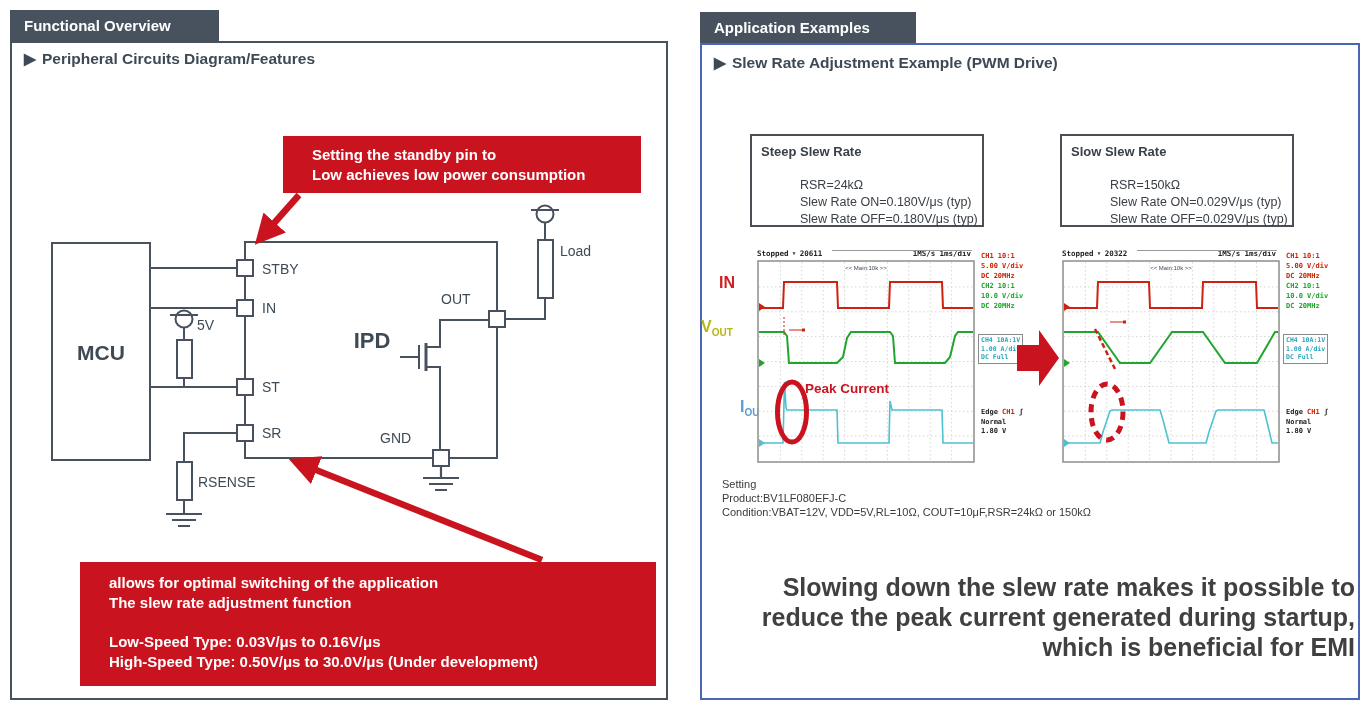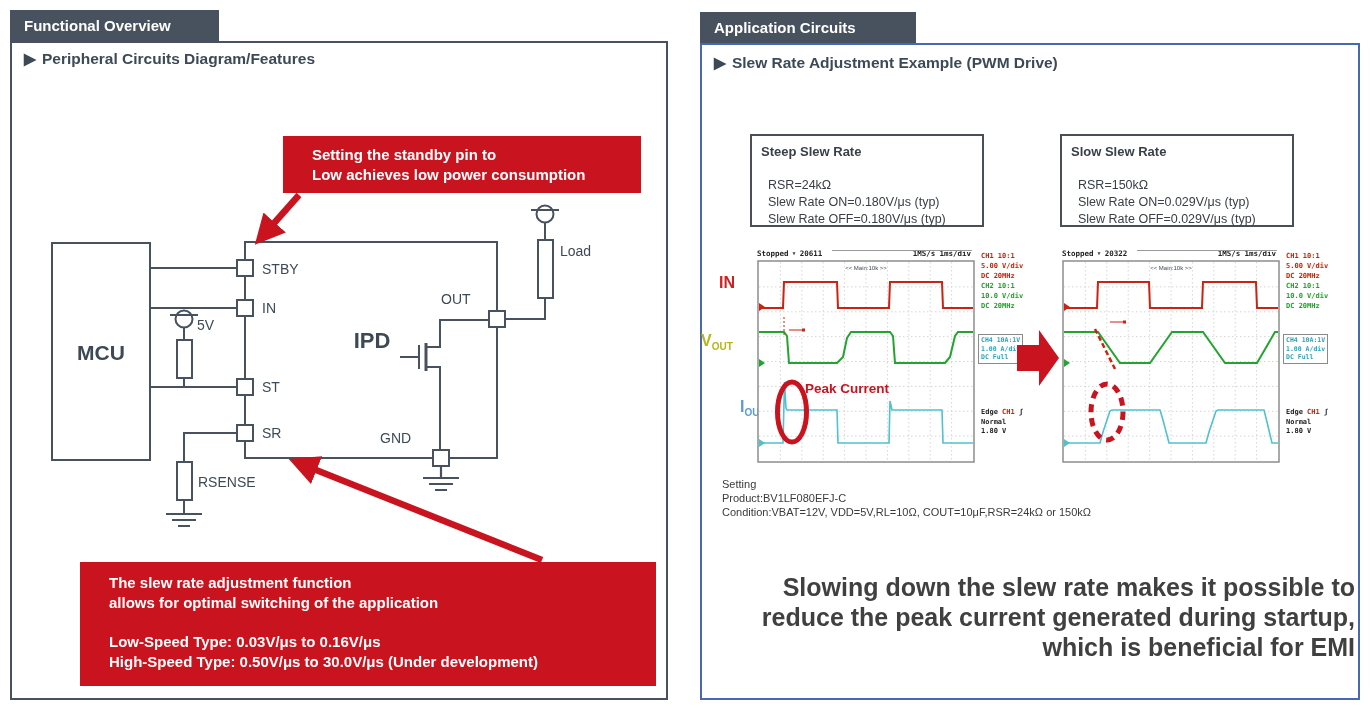--- a/index.html
+++ b/index.html
@@ -10,21 +10,21 @@
        line-height:31px;padding:0 14px;height:31px;}
   .panel{border:2px solid #47525e;background:#fff;box-sizing:border-box;}
   .panel.blue{border-color:#4a67b4;}
   .sectitle{color:#3d4a56;font-weight:bold;font-size:15.5px;white-space:nowrap;}
   .sectitle .tri{margin-right:6px;}
   .callout{background:#c9141f;color:#fff;font-weight:bold;font-size:15px;
            line-height:19.5px;padding:9px 29px;box-sizing:border-box;}
   .specbox{border:2px solid #4a4f55;background:#fff;box-sizing:border-box;
            color:#3a4048;font-size:12.5px;line-height:17px;padding:7px 9px;}
   .specbox .t{font-weight:bold;font-size:13px;margin-bottom:17px;}
-  .specbox .l{padding-left:7px;white-space:nowrap;}
+  .specbox .l{padding-left:7px;white-space:nowrap;margin-left:32px;}
   .scopehdr{font-family:"DejaVu Sans Mono",monospace;font-size:7.5px;font-weight:bold;
             color:#222;width:218px;height:14px;display:flex;align-items:center;}
   .scopehdr .sp{flex:1;}
   .scopehdr span{margin-right:4px;white-space:nowrap;}
   .posbar{height:1px;background:#999;}
   .chinfo{font-family:"DejaVu Sans Mono",monospace;font-size:7px;font-weight:bold;
           line-height:10px;white-space:nowrap;}
   .chinfo .r{color:#cc2200;}
   .chinfo .g{color:#1fa32a;}
   .ch4box{border:1px solid #8a8a8a;background:#fff;padding:1px 2px;
@@ -112,48 +112,48 @@
       <line x1="542" y1="560" x2="296" y2="462" marker-end="url(#ah)"></line>
     </g>
   </svg>
 
   <div class="abs callout" style="left:283px;top:136px;width:358px;height:57px;">
     <div>Setting the standby pin to</div>
     <div>Low achieves low power consumption</div>
   </div>
 
   <div class="abs callout" style="left:80px;top:562px;width:576px;height:124px;padding-top:11px;">
+    <div>allows for optimal switching of the application</div>
     <div>The slew rate adjustment function</div>
-    <div>allows for optimal switching of the application</div>
     <div style="margin-top:20px;">Low-Speed Type: 0.03V/μs to 0.16V/μs</div>
     <div>High-Speed Type: 0.50V/μs to 30.0V/μs (Under development)</div>
   </div>
 
-  <div class="abs tab" style="left:700px;top:12px;width:188px;">Application Circuits</div>
+  <div class="abs tab" style="left:700px;top:12px;width:188px;">Application Examples</div>
   <div class="abs panel blue" style="left:700px;top:43px;width:660px;height:657px;"></div>
 
   <div class="abs sectitle" style="left:714px;top:54px;">
     <span class="tri">▶</span><span>Slew Rate Adjustment Example (PWM Drive)</span>
   </div>
 
   <div class="abs specbox" style="left:750px;top:134px;width:234px;height:93px;">
     <div class="t">Steep Slew Rate</div>
     <div class="l">RSR=24kΩ</div>
     <div class="l">Slew Rate ON=0.180V/μs (typ)</div>
     <div class="l">Slew Rate OFF=0.180V/μs (typ)</div>
   </div>
   <div class="abs specbox" style="left:1060px;top:134px;width:234px;height:93px;">
     <div class="t">Slow Slew Rate</div>
     <div class="l">RSR=150kΩ</div>
     <div class="l">Slew Rate ON=0.029V/μs (typ)</div>
     <div class="l">Slew Rate OFF=0.029V/μs (typ)</div>
   </div>
 
   <div class="abs siglabel" style="left:719px;top:274px;color:#cc2222;">IN</div>
-  <div class="abs siglabel" style="left:701px;top:332px;color:#b5b517;">
+  <div class="abs siglabel" style="left:701px;top:318px;color:#b5b517;">
     <span>V</span><sub>OUT</sub>
   </div>
   <div class="abs siglabel" style="left:712px;top:398px;color:#5b9bd5;margin-left:28px;">
     <span>I</span><sub>OUT</sub>
   </div>
 
   <div class="abs scopehdr" style="left:757px;top:246px;">
     <span>Stopped</span>
     <span style="font-size:5px;color:#444;">▼</span>
     <span>20611</span>

